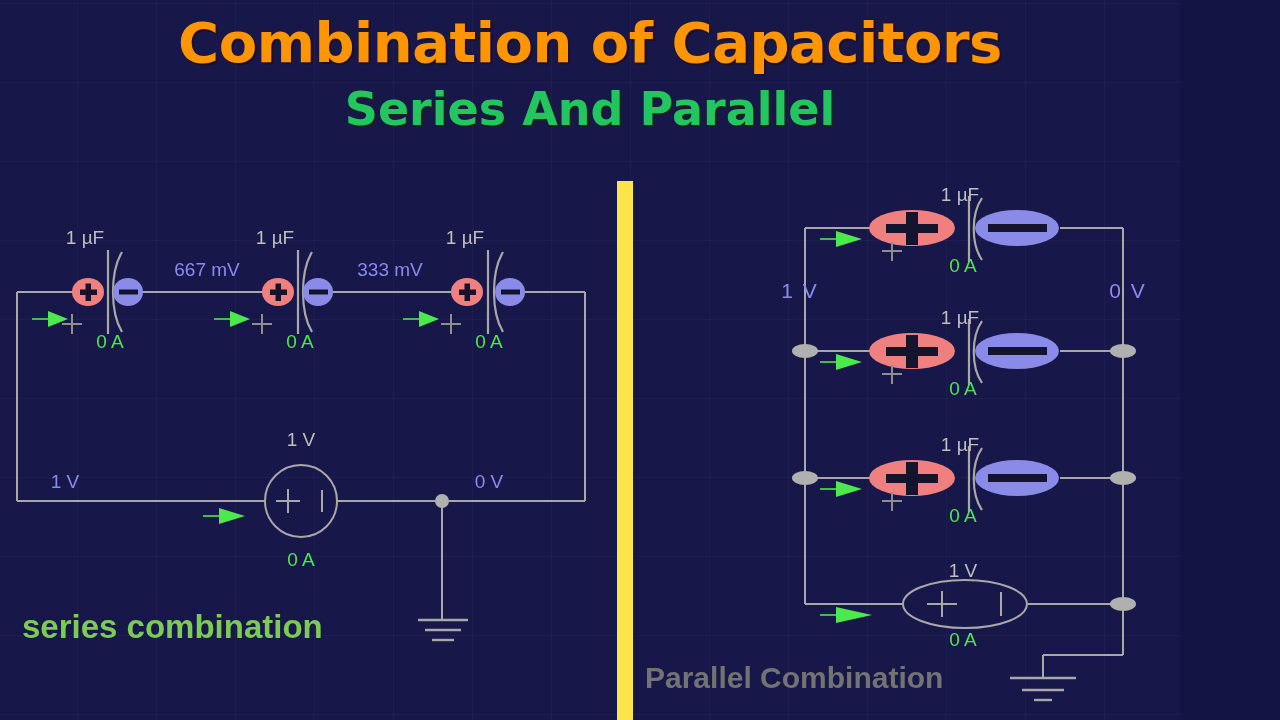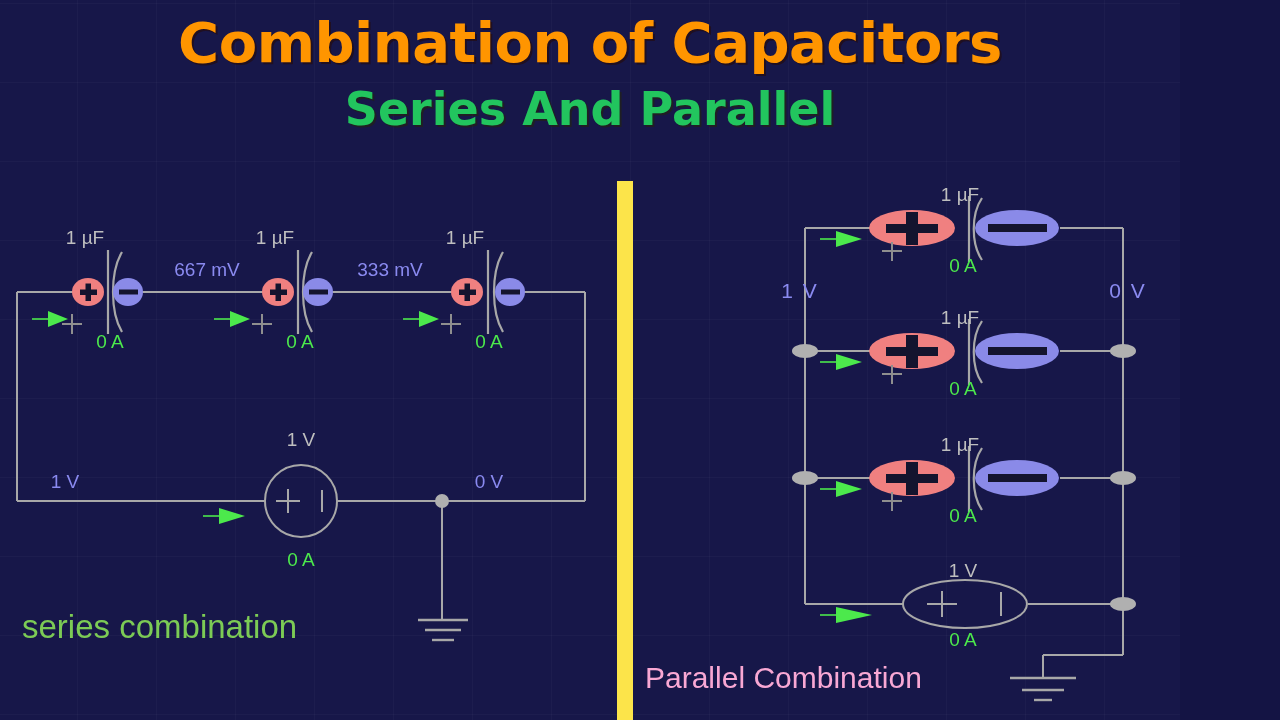--- a/index.html
+++ b/index.html
@@ -68,23 +68,24 @@
   .t-amp { fill: #4CE94C; font-size: 19px; }
   .t-volt { fill: #8A8AF0; font-size: 19px; }
   .t-src { fill: #BFBFBF; font-size: 19px; }
   .t-volt-big { fill: #8A8AF0; font-size: 21px; letter-spacing: 2px; }
   .caption {
     position: absolute;
     color: #7CCB55;
     font-size: 33px;
     font-family: "Liberation Sans", sans-serif;
     white-space: nowrap;
+    font-weight: bold;
   }
   #cap-series { left: 22px; top: 608px; }
-  #cap-parallel { left: 645px; top: 661px; font-size: 30px; color: #f9a8d4; }
+  #cap-parallel { left: 645px; top: 661px; font-size: 30px; color: #737373; }
 </style>
 </head>
 <body>
 
 <div id="stage">
 
   <div id="grid"></div>
 
   <div id="titles">
     <div class="title-main">Combination of Capacitors</div>

